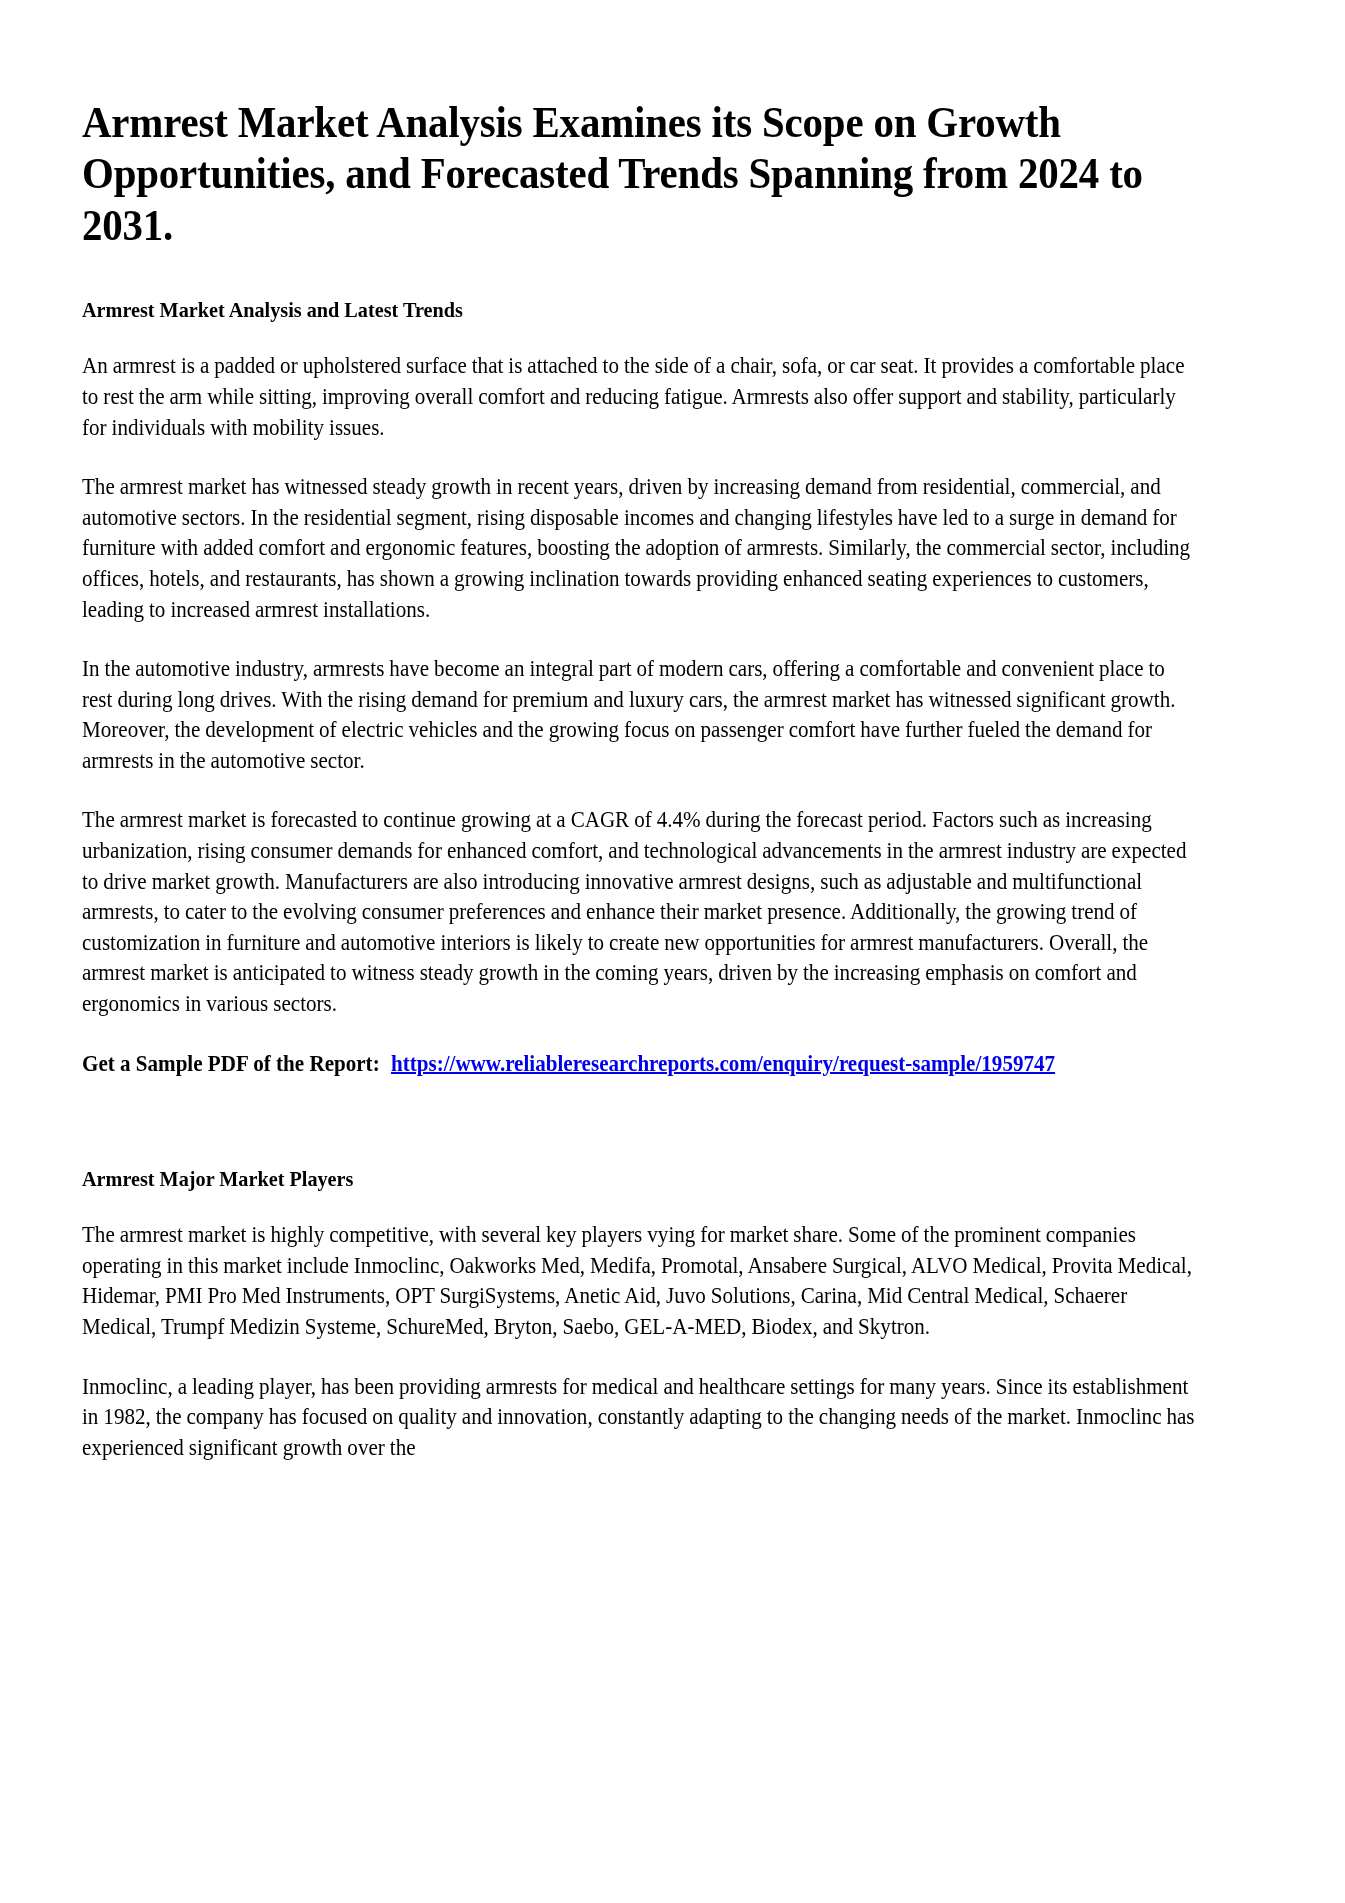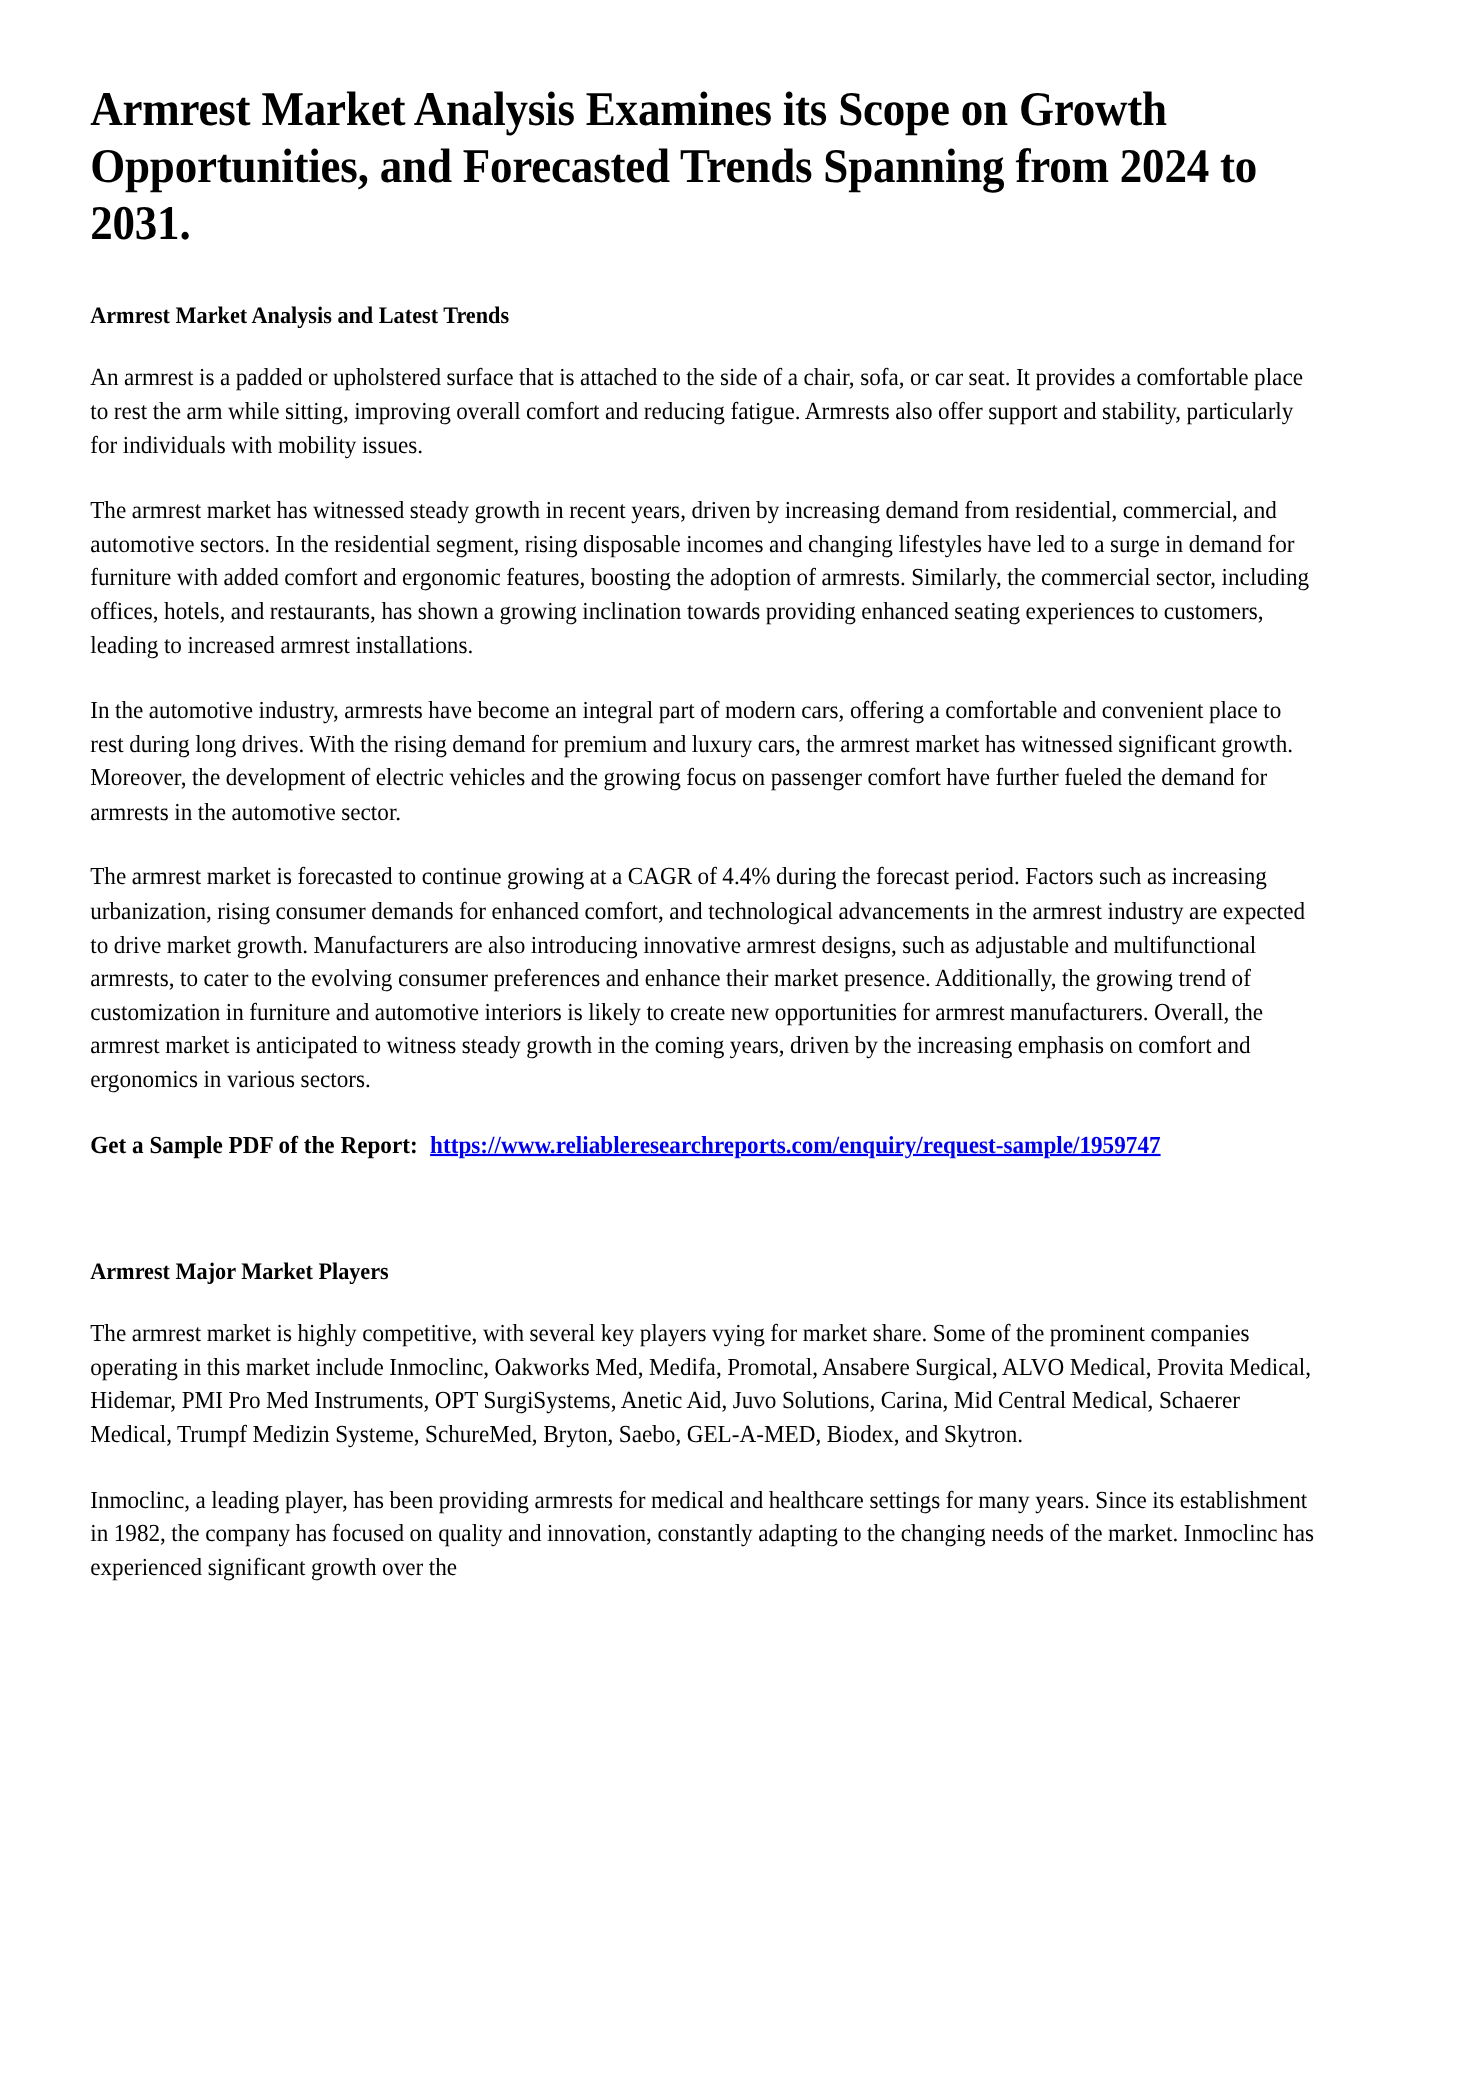--- a/index.html
+++ b/index.html
@@ -14,21 +14,21 @@
     font-family: "Liberation Serif", "DejaVu Serif", serif;
     color: #000000;
     -webkit-font-smoothing: antialiased;
   }
 
   .page {
     box-sizing: border-box;
     width: 1345px;
     height: 1903px;
     background: #ffffff;
-    padding: 74px 105px 0 82px;
+    padding: 97px 105px 0 82px;
   }
 
   .doc-title {
     font-size: 44px;
     font-weight: bold;
     line-height: 1.17;
     letter-spacing: -0.2px;
     margin: 0 0 46px 0;
     transform: scaleX(0.93);
     transform-origin: left top;

